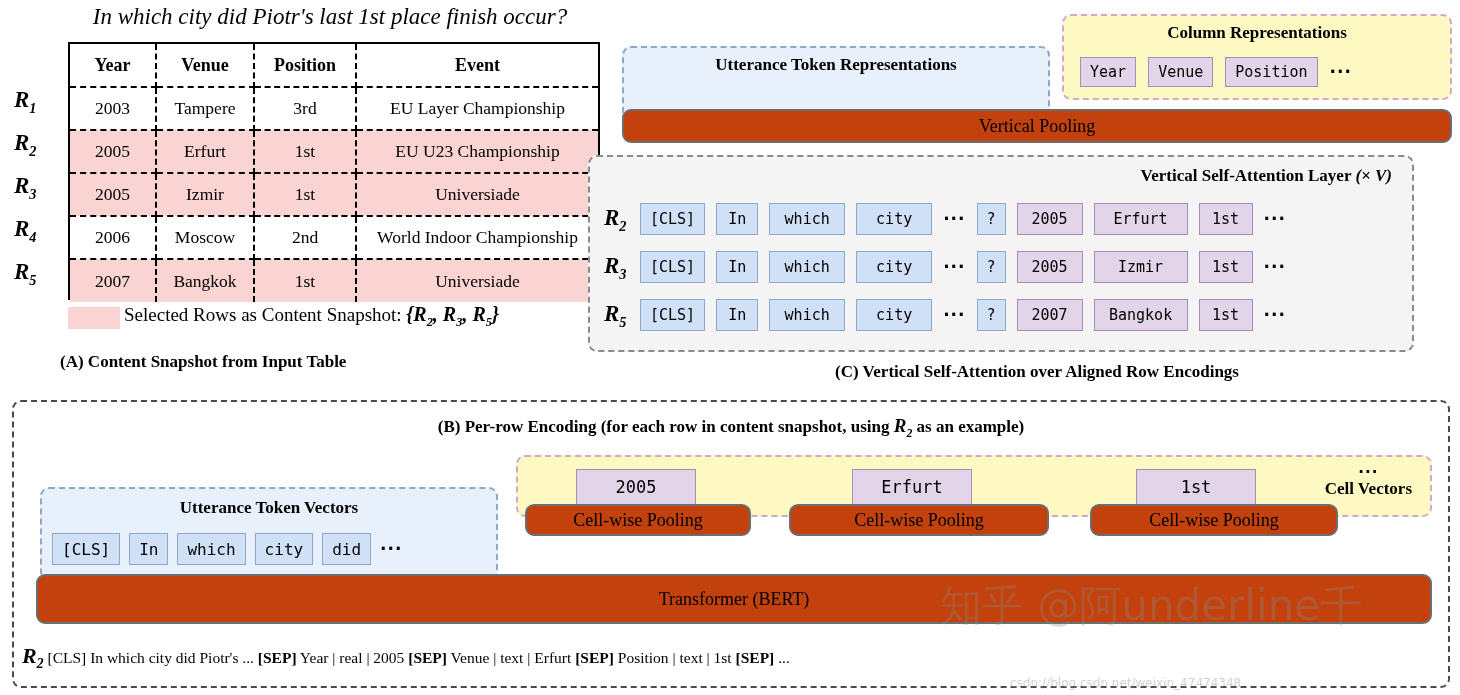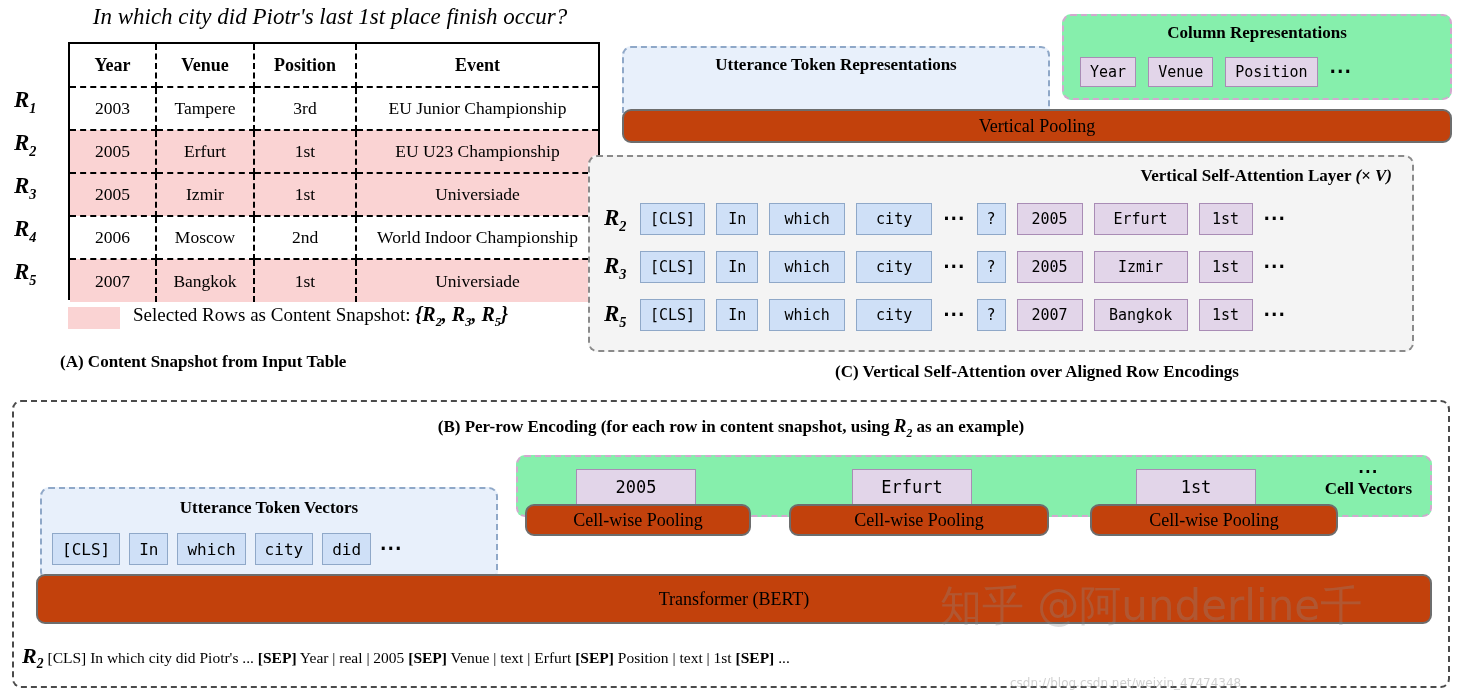--- a/index.html
+++ b/index.html
@@ -24,27 +24,27 @@
     padding:0;height:43px;box-sizing:border-box;
   }
   table#snapTable th{font-weight:bold;font-size:18px;}
   table#snapTable tr:last-child td{border-bottom:none;}
   table#snapTable td:last-child,table#snapTable th:last-child{border-right:none;}
   tr.hl td{background:#fad3d3;}
 
   .rowlabel{left:14px;font-size:23px;}
 
   #legendSwatch{left:68px;top:307px;width:52px;height:22px;background:#fad3d3;}
-  #legendText{left:133px;top:304px;font-size:19px;white-space:nowrap;}
+  #legendText{left:124px;top:304px;font-size:19px;white-space:nowrap;}
   #capA{left:60px;top:352px;width:540px;font-size:17px;font-weight:bold;}
 
   
   .dashBox{box-sizing:border-box;border:2px dashed;border-radius:9px;}
   .blueBox{background:#e8f0fb;border-color:#8fa8c8;margin-top:32px;}
-  .pinkBox{background:#86efac;border-color:#d3a8cf;padding-left:12px;}
+  .pinkBox{background:#fef9c3;border-color:#d3a8cf;padding-left:12px;}
   .grayBox{background:#f4f4f4;border-color:#8a8a8a;border-style:dashed;}
   .solidPill{
     box-sizing:border-box;background:#c2410c;border:2px solid #6d6d6d;border-radius:9px;
     display:flex;align-items:center;justify-content:center;font-size:18px;
   }
 
   .tok{
     box-sizing:border-box;display:inline-flex;align-items:center;justify-content:center;
     background:#cfe0f7;border:1.6px solid #8fa8c8;
     font-family:"DejaVu Sans Mono","Liberation Mono",monospace;font-size:15px;
@@ -130,21 +130,21 @@
         <tr>
       <th style="width:86px">Year</th>
       <th style="width:98px">Venue</th>
       <th style="width:102px">Position</th>
       <th>Event</th>
     </tr>
     <tr>
       <td>2003</td>
       <td>Tampere</td>
       <td>3rd</td>
-      <td>EU Junior Championship</td>
+      <td>EU Layer Championship</td>
     </tr>
     <tr class="hl">
       <td>2005</td>
       <td>Erfurt</td>
       <td>1st</td>
       <td>EU U23 Championship</td>
     </tr>
     <tr class="hl">
       <td>2005</td>
       <td>Izmir</td>

